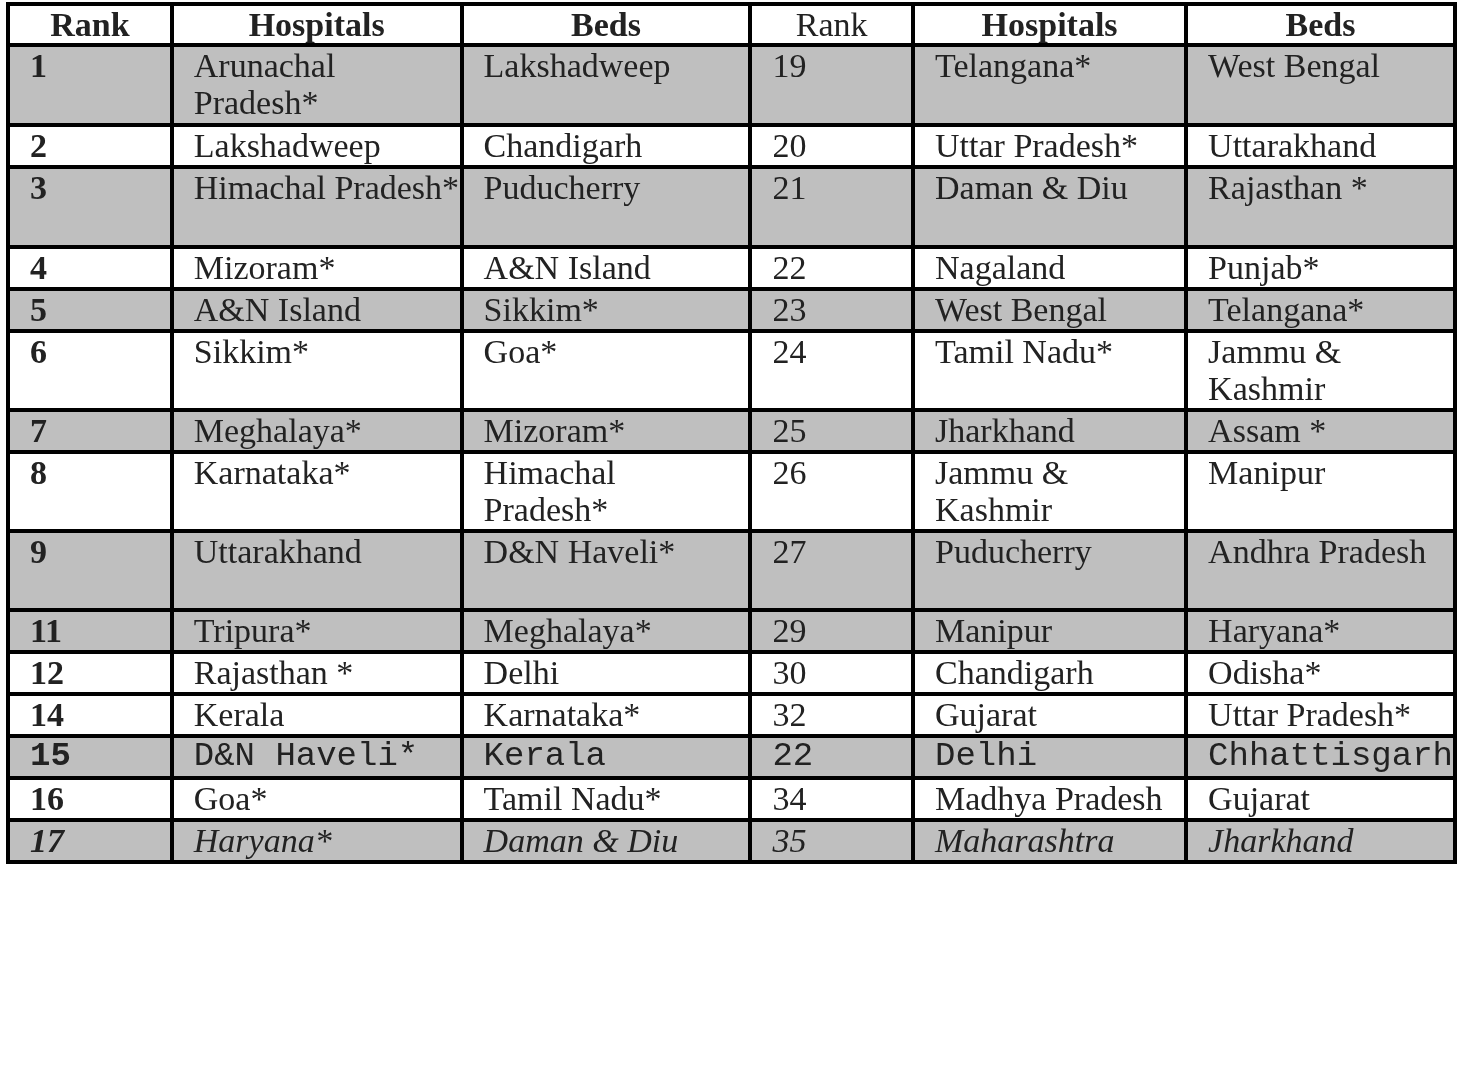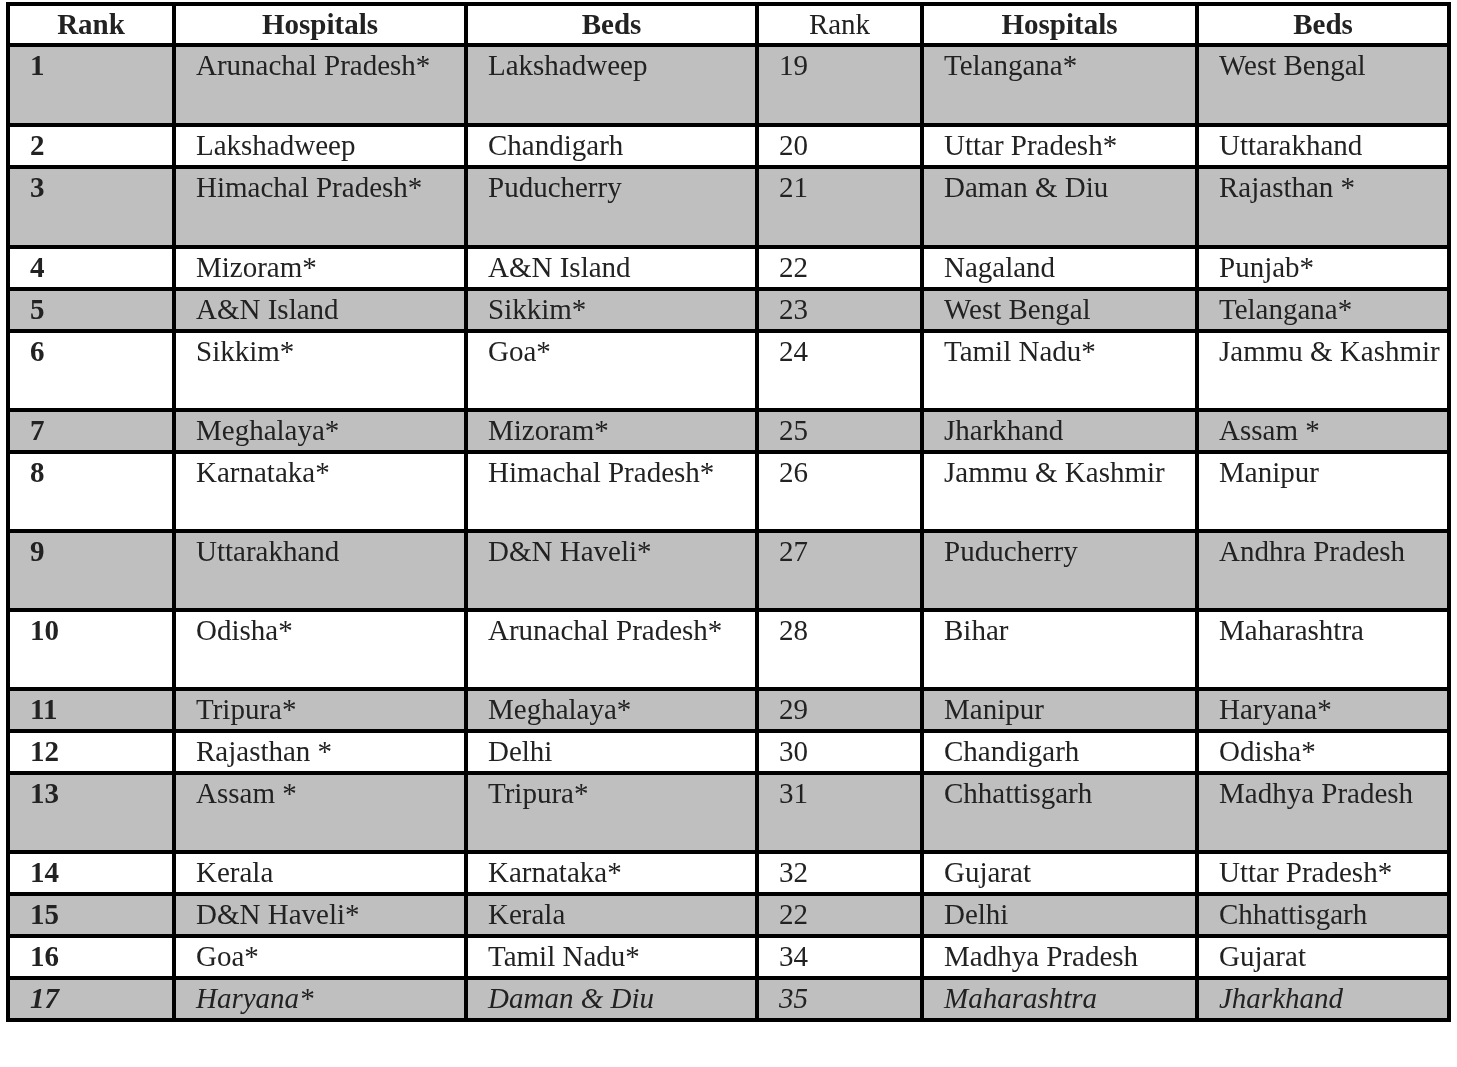--- a/index.html
+++ b/index.html
@@ -1,21 +1,21 @@
 <!DOCTYPE html>
 <html><head>
 <meta charset="utf-8">
 <style>
   html, body { margin: 0; padding: 0; background: #ffffff; }
   body { width: 1457px; height: 1067px; position: relative; overflow: hidden; }
   table.rank-table {
     position: absolute; left: 6px; top: 2px;
     border-collapse: collapse;
     font-family: "Liberation Serif", "DejaVu Serif", serif;
-    font-size: 29px; color: #222;
+    font-size: 34px; color: #222;
     table-layout: fixed;
   }
   table.rank-table th, table.rank-table td {
     border: 4px solid #000;
     vertical-align: top;
     padding: 0 0 0 20px;
     line-height: 37px;
     overflow: hidden;
   }
   table.rank-table th {
@@ -115,61 +115,45 @@
         <td>Manipur</td>
       </tr>
       <tr class="shaded" style="height: 79px;">
         <td class="rank-bold">9</td>
         <td>Uttarakhand</td>
         <td>D&amp;N Haveli*</td>
         <td>27</td>
         <td>Puducherry</td>
         <td>Andhra Pradesh</td>
       </tr>
-      <tr class="plainrow" style="height: 79px;">
-        <td class="rank-bold">10</td>
-        <td>Odisha*</td>
-        <td>Arunachal Pradesh*</td>
-        <td>28</td>
-        <td>Bihar</td>
-        <td>Maharashtra</td>
-      </tr>
       <tr class="shaded" style="height: 42px;">
         <td class="rank-bold">11</td>
         <td>Tripura*</td>
         <td>Meghalaya*</td>
         <td>29</td>
         <td>Manipur</td>
         <td>Haryana*</td>
       </tr>
       <tr class="plainrow" style="height: 42px;">
         <td class="rank-bold">12</td>
         <td>Rajasthan *</td>
         <td>Delhi</td>
         <td>30</td>
         <td>Chandigarh</td>
         <td>Odisha*</td>
       </tr>
-      <tr class="shaded" style="height: 79px;">
-        <td class="rank-bold">13</td>
-        <td>Assam *</td>
-        <td>Tripura*</td>
-        <td>31</td>
-        <td>Chhattisgarh</td>
-        <td>Madhya Pradesh</td>
-      </tr>
       <tr class="plainrow" style="height: 42px; margin-top: 9px;">
         <td class="rank-bold">14</td>
         <td>Kerala</td>
         <td>Karnataka*</td>
         <td>32</td>
         <td>Gujarat</td>
         <td>Uttar Pradesh*</td>
       </tr>
-      <tr class="shaded" style="height: 42px;">
+      <tr class="shaded" style="height: 42px; font-family: Liberation Mono, monospace;">
         <td class="rank-bold">15</td>
         <td>D&amp;N Haveli*</td>
         <td>Kerala</td>
         <td>22</td>
         <td>Delhi</td>
         <td>Chhattisgarh</td>
       </tr>
       <tr class="plainrow" style="height: 42px;">
         <td class="rank-bold">16</td>
         <td>Goa*</td>

